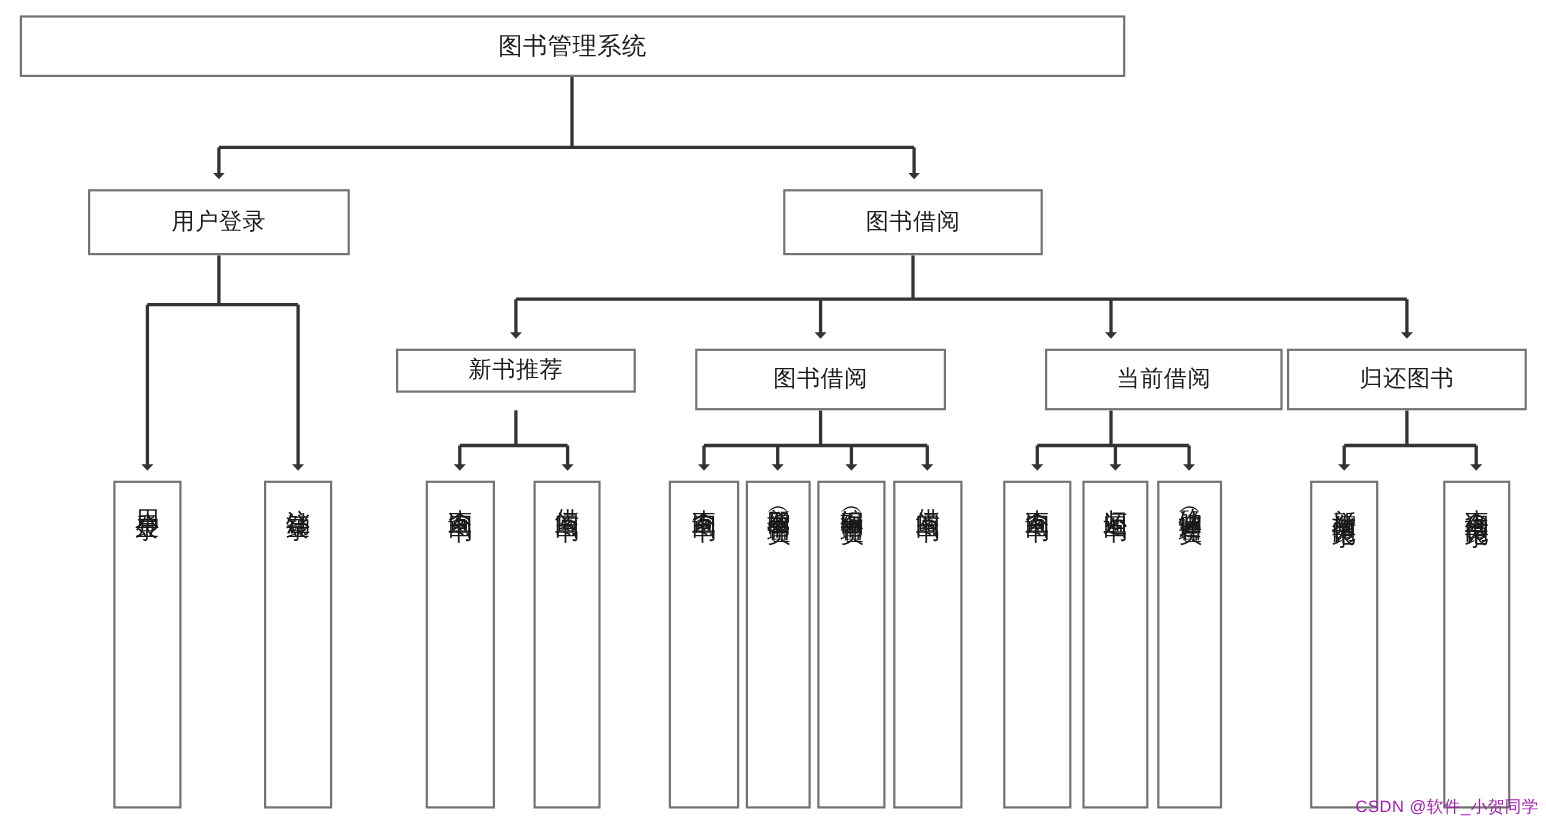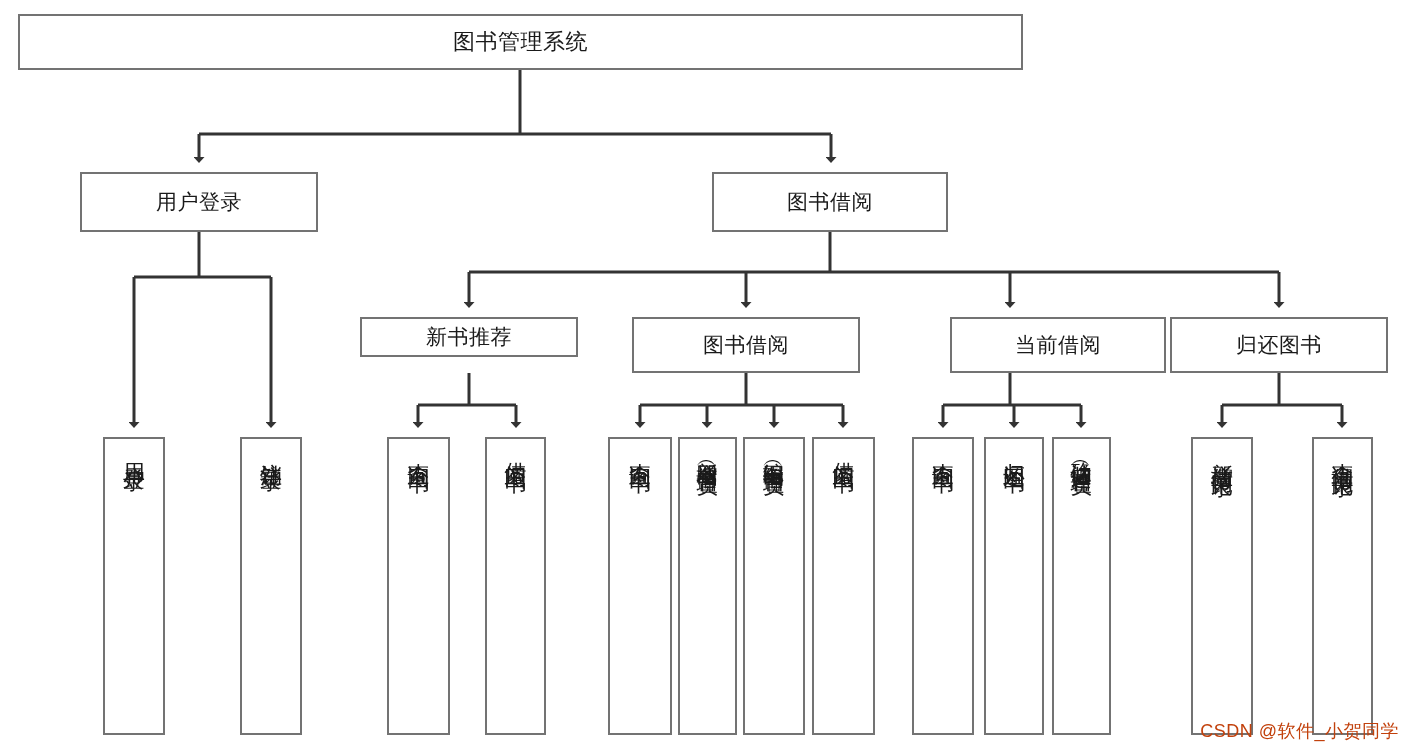--- a/index.html
+++ b/index.html
@@ -62,22 +62,22 @@
     white-space: pre;
   }
   .node.vert.tall .lbl {
     font-size: 21px;
     letter-spacing: 2px;
   }
   .watermark {
     position: absolute;
     right: 6px;
     bottom: 4px;
-    font-size: 18px;
-    color: #c2410c;
+    font-size: 15px;
+    color: #a21caf;
     letter-spacing: 0.5px;
     white-space: pre;
   }
 </style>
 </head>
 <body>
 
 <div id="canvas">
 
   <svg class="edges" viewBox="0 0 1405 747">

